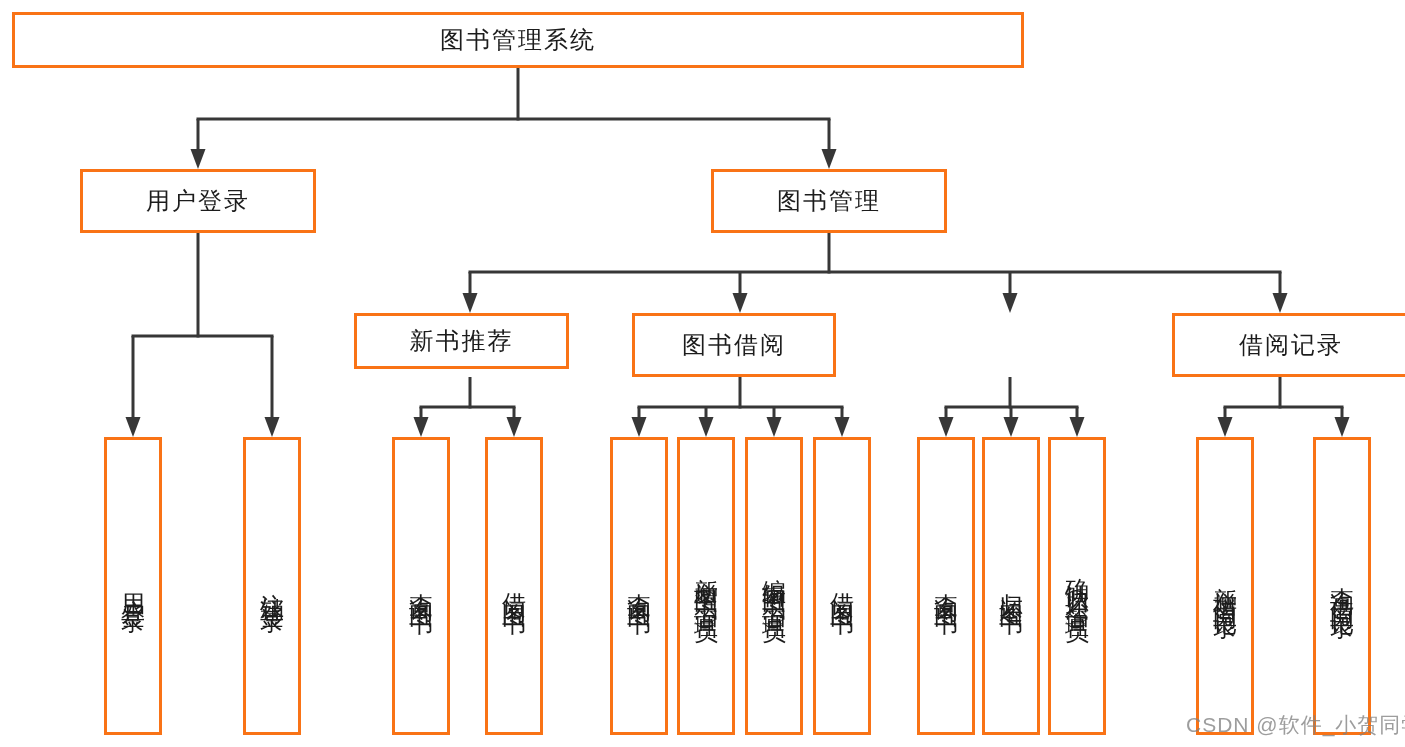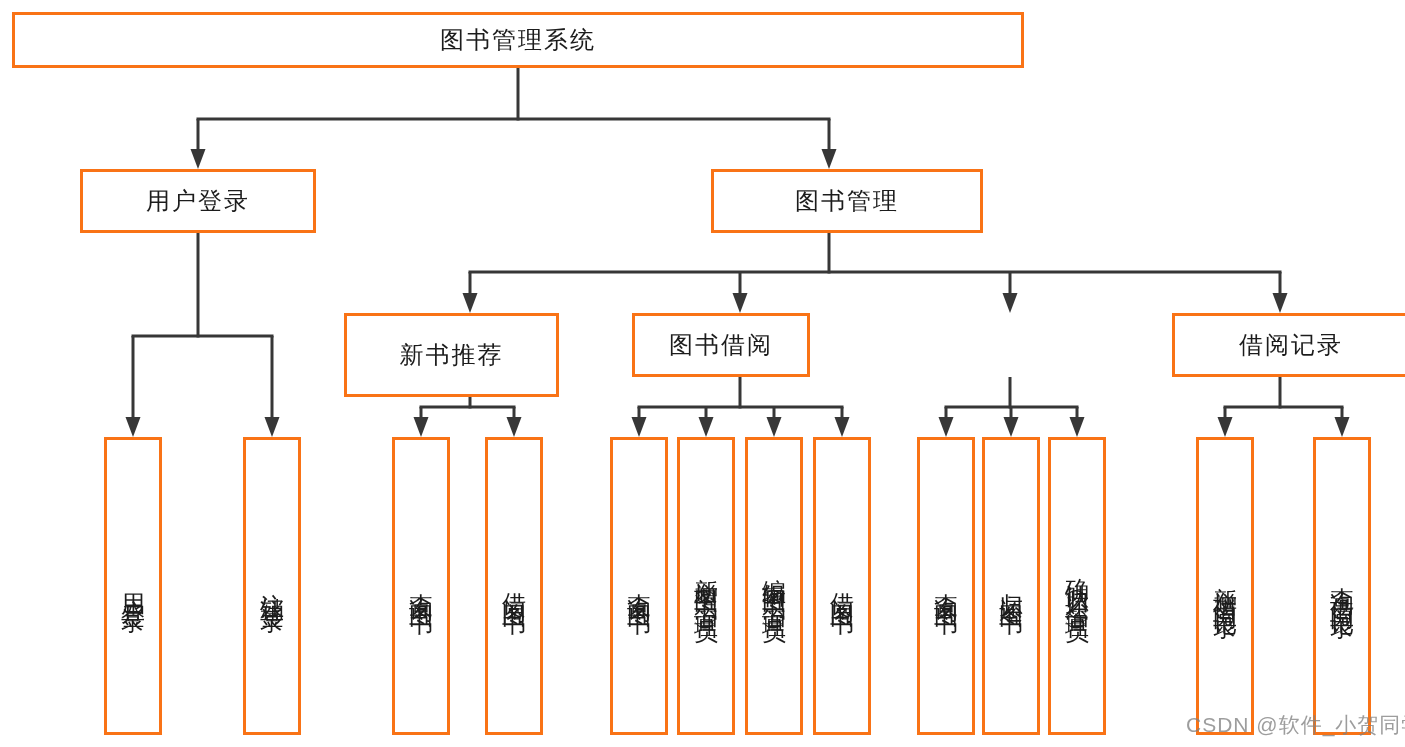--- a/index.html
+++ b/index.html
@@ -121,24 +121,24 @@
       <polygon points="1003.5,417 1018.5,417 1011,437"></polygon>
       <polygon points="1069.5,417 1084.5,417 1077,437"></polygon>
       <polygon points="1217.5,417 1232.5,417 1225,437"></polygon>
       <polygon points="1334.5,417 1349.5,417 1342,437"></polygon>
     </g>
   </svg>
 
   <div class="box hbox" style="left:12px; top:12px; width:1012px; height:56px;">图书管理系统</div>
 
   <div class="box hbox" style="left:80px; top:169px; width:236px; height:64px;">用户登录</div>
-  <div class="box hbox" style="left:711px; top:169px; width:272px; height:64px;">图书管理</div>
+  <div class="box hbox" style="left:711px; top:169px; width:236px; height:64px;">图书管理</div>
 
-  <div class="box hbox" style="left:344px; top:313px; width:215px; height:84px;">新书推荐</div>
-  <div class="box hbox" style="left:632px; top:313px; width:178px; height:64px;">图书借阅</div>
+  <div class="box hbox" style="left:354px; top:313px; width:215px; height:56px;">新书推荐</div>
+  <div class="box hbox" style="left:632px; top:313px; width:204px; height:64px;">图书借阅</div>
   <div class="box hbox" style="left:1172px; top:313px; width:238px; height:64px;">借阅记录</div>
 
   <div class="box vbox" style="left:104px; top:437px; width:58px; height:298px;">用户登录</div>
   <div class="box vbox" style="left:243px; top:437px; width:58px; height:298px;">注销登录</div>
 
   <div class="box vbox" style="left:392px; top:437px; width:58px; height:298px;">查询图书</div>
   <div class="box vbox" style="left:485px; top:437px; width:58px; height:298px;">借阅图书</div>
 
   <div class="box vbox" style="left:610px; top:437px; width:58px; height:298px;">查询图书</div>
   <div class="box vbox" style="left:677px; top:437px; width:58px; height:298px;">新增图书（管理员）</div>

